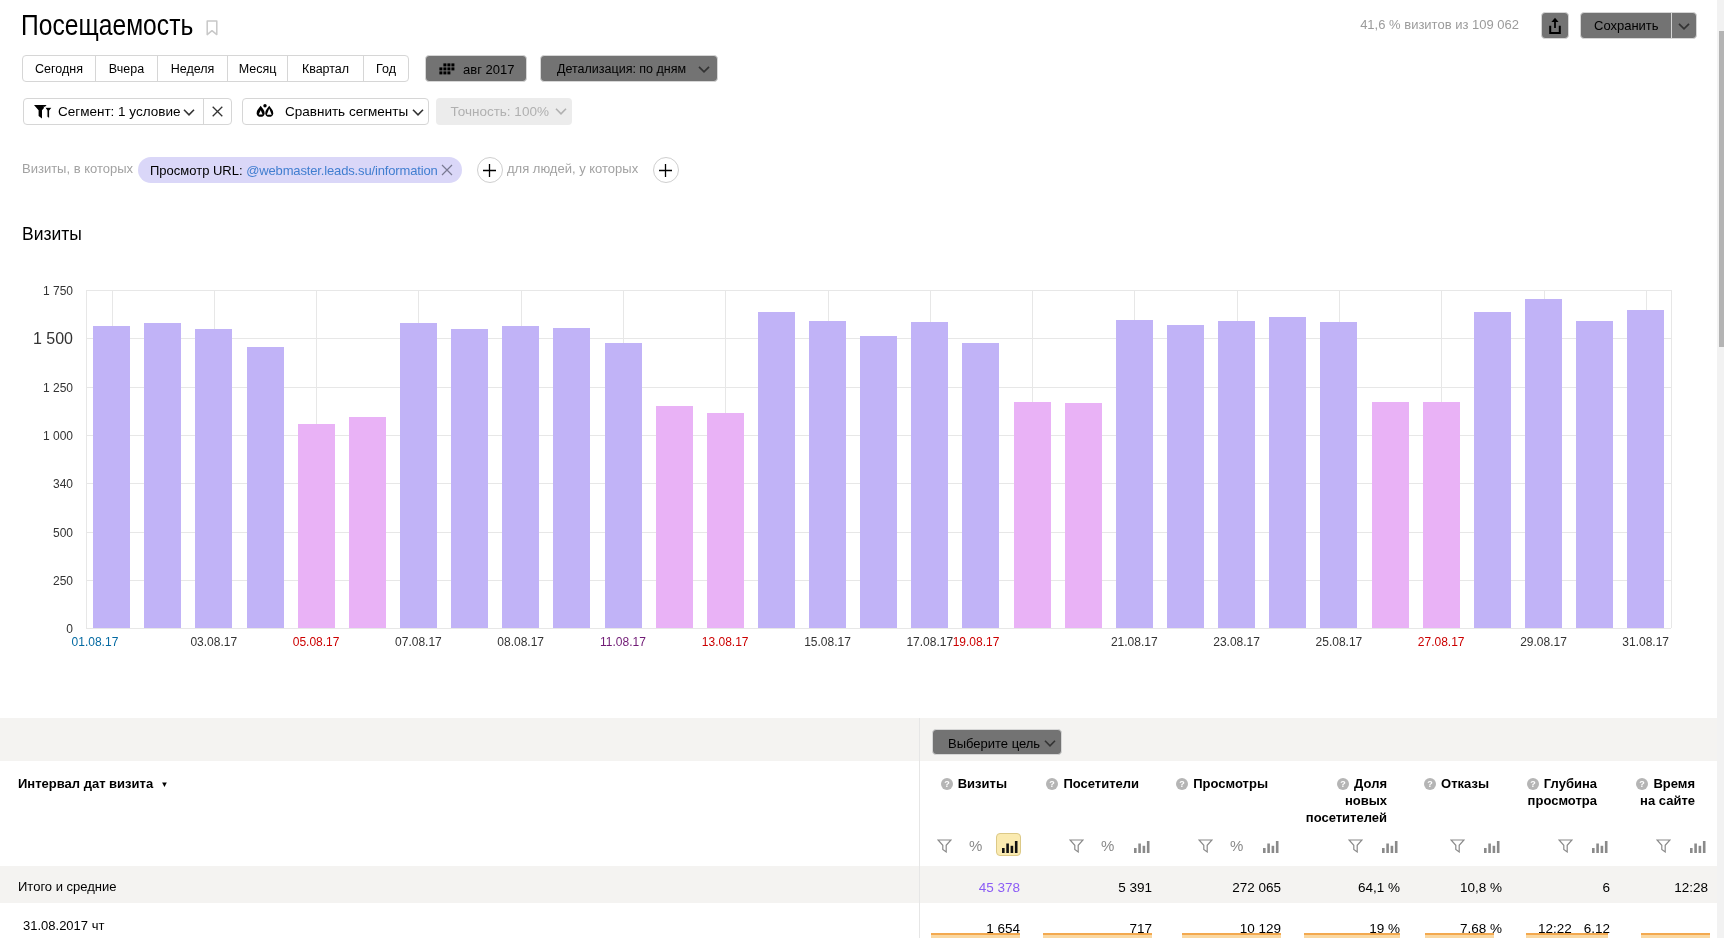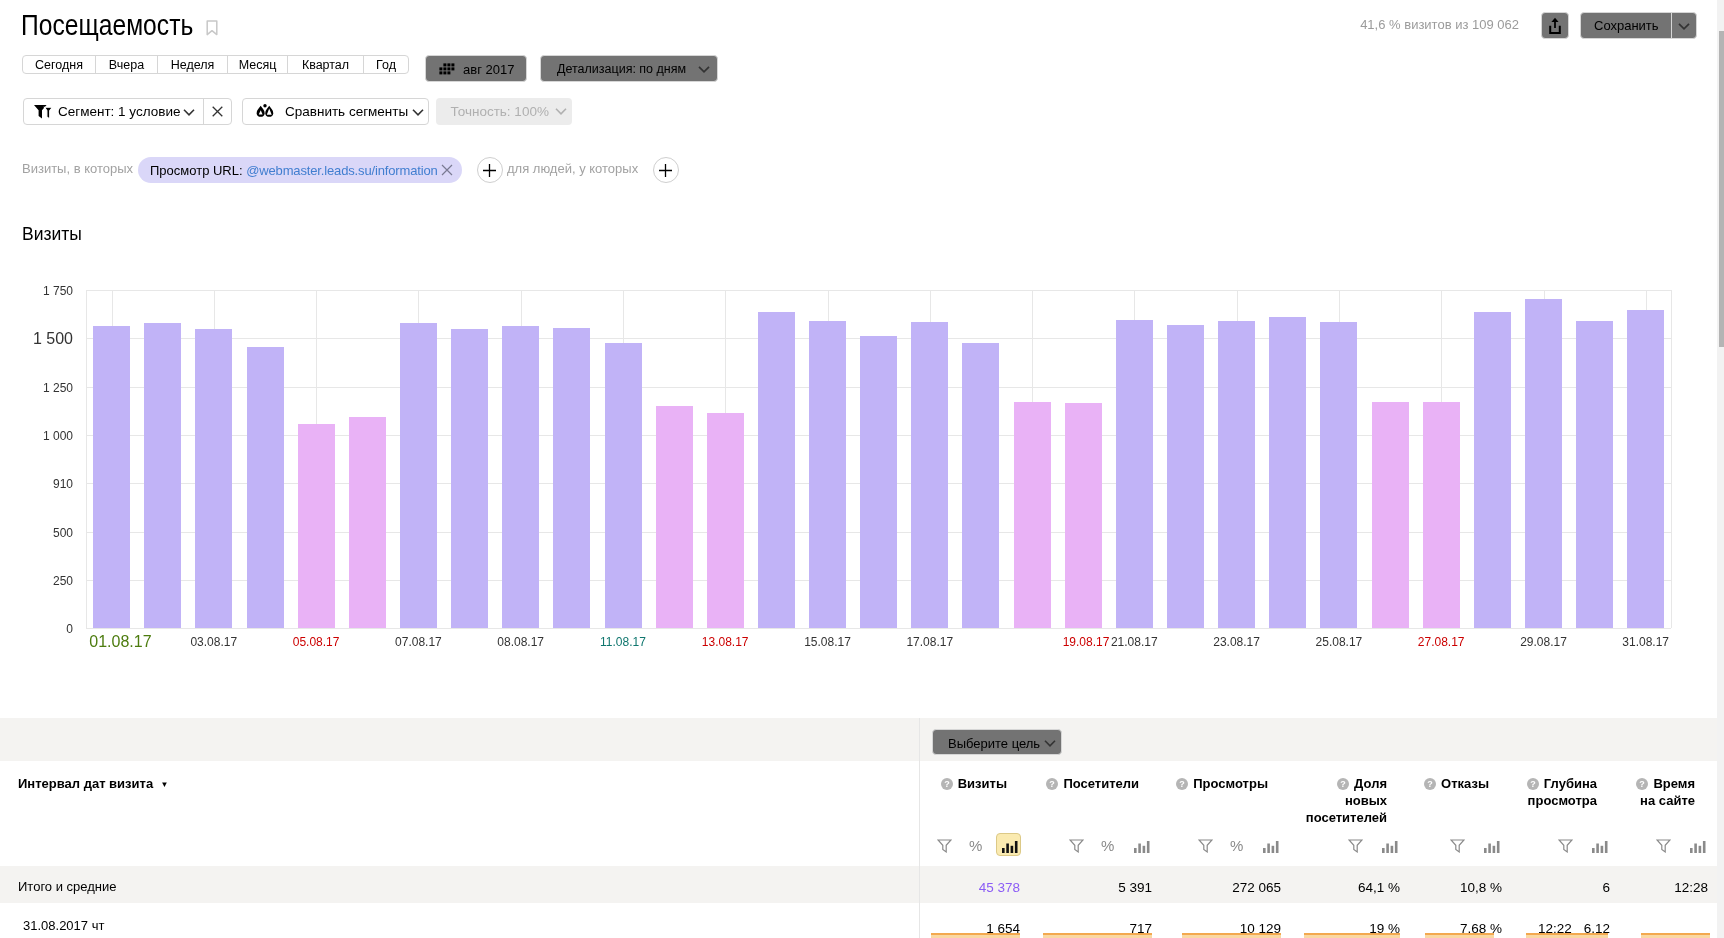--- a/index.html
+++ b/index.html
@@ -23,21 +23,21 @@
   </svg>
 </div>
 <div class="btn" style="left:1580px;top:12px;width:117px;height:27px">
   <span style="position:absolute;left:13px;top:5.5px;font-size:13px;line-height:13px">Сохранить</span>
   <div style="position:absolute;left:90px;top:0;width:1px;height:25px;background:#d6d6d6"></div>
   <svg width="12" height="7" viewBox="0 0 12 7" style="position:absolute;left:97px;top:10px">
       <path d="M1 0.8 L6 5.8 L11 0.8" fill="none" stroke="#333" stroke-width="1.7"></path>
     </svg>
 </div>
 
-<div style="position:absolute;left:22px;top:55px;height:19px;display:flex;border:1px solid #d6d6d6;border-radius:4px;background:#fff">
+<div style="position:absolute;left:22px;top:55px;height:27px;display:flex;border:1px solid #d6d6d6;border-radius:4px;background:#fff">
   <div class="tab" style="width:73px">Сегодня</div>
   <div class="tab" style="width:62px">Вчера</div>
   <div class="tab" style="width:70px">Неделя</div>
   <div class="tab" style="width:60px">Месяц</div>
   <div class="tab" style="width:76px">Квартал</div>
   <div class="tab" style="width:44px;border-right:none">Год</div>
 </div>
 
 <div class="btn" style="left:425px;top:55px;width:102px;height:27px">
   <svg style="position:absolute;left:13px;top:7px" width="17" height="13" viewBox="0 0 17 13">
@@ -143,21 +143,21 @@
 <div style="position:absolute;left:1236.6px;top:289.8px;width:1px;height:338.5px;background:#e7e7e7"></div>
 <div style="position:absolute;left:1338.9px;top:289.8px;width:1px;height:338.5px;background:#e7e7e7"></div>
 <div style="position:absolute;left:1441.2px;top:289.8px;width:1px;height:338.5px;background:#e7e7e7"></div>
 <div style="position:absolute;left:1543.5px;top:289.8px;width:1px;height:338.5px;background:#e7e7e7"></div>
 <div style="position:absolute;left:1645.7px;top:289.8px;width:1px;height:338.5px;background:#e7e7e7"></div>
 <div style="position:absolute;left:86px;top:289.8px;width:1px;height:338.5px;background:#e7e7e7"></div>
 <div style="position:absolute;left:1671.3px;top:289.8px;width:1px;height:338.5px;background:#e7e7e7"></div>
 <div style="position:absolute;left:0;top:623.4px;width:73px;text-align:right;font-size:12px;color:#333;line-height:12px">0</div>
 <div style="position:absolute;left:0;top:575.0px;width:73px;text-align:right;font-size:12px;color:#333;line-height:12px">250</div>
 <div style="position:absolute;left:0;top:526.7px;width:73px;text-align:right;font-size:12px;color:#333;line-height:12px">500</div>
-<div style="position:absolute;left:0;top:478.3px;width:73px;text-align:right;font-size:12px;color:#333;line-height:12px">910</div>
+<div style="position:absolute;left:0;top:478.3px;width:73px;text-align:right;font-size:12px;color:#333;line-height:12px">340</div>
 <div style="position:absolute;left:0;top:430.0px;width:73px;text-align:right;font-size:12px;color:#333;line-height:12px">1 000</div>
 <div style="position:absolute;left:0;top:381.6px;width:73px;text-align:right;font-size:12px;color:#333;line-height:12px">1 250</div>
 <div style="position:absolute;left:0;top:333.2px;width:73px;text-align:right;font-size:16px;color:#333;line-height:12px">1 500</div>
 <div style="position:absolute;left:0;top:284.9px;width:73px;text-align:right;font-size:12px;color:#333;line-height:12px">1 750</div>
 <div style="position:absolute;left:93.1px;top:326.0px;width:37px;height:302.3px;background:#c1b3f7"></div>
 <div style="position:absolute;left:144.2px;top:323.4px;width:37px;height:304.9px;background:#c1b3f7"></div>
 <div style="position:absolute;left:195.3px;top:328.5px;width:37px;height:299.8px;background:#c1b3f7"></div>
 <div style="position:absolute;left:246.5px;top:346.5px;width:37px;height:281.8px;background:#c1b3f7"></div>
 <div style="position:absolute;left:297.6px;top:423.8px;width:37px;height:204.5px;background:#e9b2f6"></div>
 <div style="position:absolute;left:348.8px;top:416.9px;width:37px;height:211.4px;background:#e9b2f6"></div>
@@ -179,30 +179,30 @@
 <div style="position:absolute;left:1167.0px;top:325.2px;width:37px;height:303.1px;background:#c1b3f7"></div>
 <div style="position:absolute;left:1218.1px;top:320.9px;width:37px;height:307.4px;background:#c1b3f7"></div>
 <div style="position:absolute;left:1269.3px;top:316.9px;width:37px;height:311.4px;background:#c1b3f7"></div>
 <div style="position:absolute;left:1320.4px;top:322.3px;width:37px;height:306.0px;background:#c1b3f7"></div>
 <div style="position:absolute;left:1371.5px;top:402.0px;width:37px;height:226.3px;background:#e9b2f6"></div>
 <div style="position:absolute;left:1422.7px;top:402.0px;width:37px;height:226.3px;background:#e9b2f6"></div>
 <div style="position:absolute;left:1473.8px;top:312.4px;width:37px;height:315.9px;background:#c1b3f7"></div>
 <div style="position:absolute;left:1525.0px;top:299.3px;width:37px;height:329.0px;background:#c1b3f7"></div>
 <div style="position:absolute;left:1576.1px;top:320.5px;width:37px;height:307.8px;background:#c1b3f7"></div>
 <div style="position:absolute;left:1627.2px;top:309.5px;width:37px;height:318.8px;background:#c1b3f7"></div>
-<div style="position:absolute;left:71.6px;top:636px;width:80px;text-align:right;font-size:16px;line-height:12px;color:#4d7c0f">01.08.17</div>
+<div style="position:absolute;left:71.6px;top:636px;width:80px;text-align:left;font-size:12px;line-height:12px;color:#0369a1">01.08.17</div>
 <div style="position:absolute;left:173.8px;top:636px;width:80px;text-align:center;font-size:12px;line-height:12px;color:#333">03.08.17</div>
 <div style="position:absolute;left:276.1px;top:636px;width:80px;text-align:center;font-size:12px;line-height:12px;color:#c00">05.08.17</div>
 <div style="position:absolute;left:378.4px;top:636px;width:80px;text-align:center;font-size:12px;line-height:12px;color:#333">07.08.17</div>
 <div style="position:absolute;left:480.7px;top:636px;width:80px;text-align:center;font-size:12px;line-height:12px;color:#333">08.08.17</div>
-<div style="position:absolute;left:583.0px;top:636px;width:80px;text-align:center;font-size:12px;line-height:12px;color:#0f766e">11.08.17</div>
+<div style="position:absolute;left:583.0px;top:636px;width:80px;text-align:center;font-size:12px;line-height:12px;color:#701a75">11.08.17</div>
 <div style="position:absolute;left:685.2px;top:636px;width:80px;text-align:center;font-size:12px;line-height:12px;color:#c00">13.08.17</div>
 <div style="position:absolute;left:787.5px;top:636px;width:80px;text-align:center;font-size:12px;line-height:12px;color:#333">15.08.17</div>
 <div style="position:absolute;left:889.8px;top:636px;width:80px;text-align:center;font-size:12px;line-height:12px;color:#333">17.08.17</div>
-<div style="position:absolute;left:1046px;top:636px;width:80px;text-align:center;font-size:12px;line-height:12px;color:#c00">19.08.17</div>
+<div style="position:absolute;left:936px;top:636px;width:80px;text-align:center;font-size:12px;line-height:12px;color:#c00">19.08.17</div>
 <div style="position:absolute;left:1094.3px;top:636px;width:80px;text-align:center;font-size:12px;line-height:12px;color:#333">21.08.17</div>
 <div style="position:absolute;left:1196.6px;top:636px;width:80px;text-align:center;font-size:12px;line-height:12px;color:#333">23.08.17</div>
 <div style="position:absolute;left:1298.9px;top:636px;width:80px;text-align:center;font-size:12px;line-height:12px;color:#333">25.08.17</div>
 <div style="position:absolute;left:1401.2px;top:636px;width:80px;text-align:center;font-size:12px;line-height:12px;color:#c00">27.08.17</div>
 <div style="position:absolute;left:1503.5px;top:636px;width:80px;text-align:center;font-size:12px;line-height:12px;color:#333">29.08.17</div>
 <div style="position:absolute;left:1605.7px;top:636px;width:80px;text-align:center;font-size:12px;line-height:12px;color:#333">31.08.17</div>
 
 <div style="position:absolute;left:0;top:718px;width:1724px;height:43px;background:#f4f3f1"></div>
 <div style="position:absolute;left:0;top:866px;width:1724px;height:37px;background:#f4f3f1"></div>
 <div style="position:absolute;left:919px;top:718px;width:1px;height:220px;background:#e6e6e6"></div>

